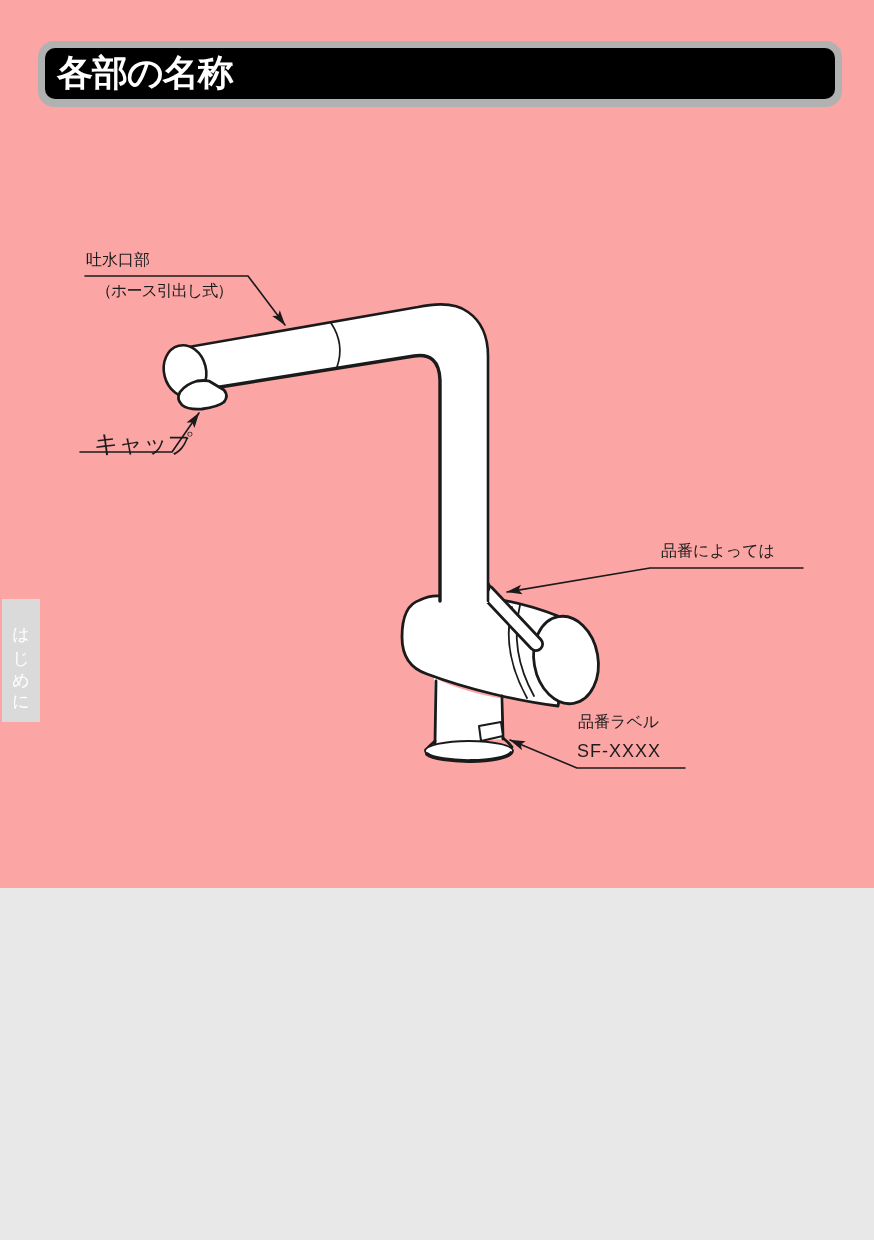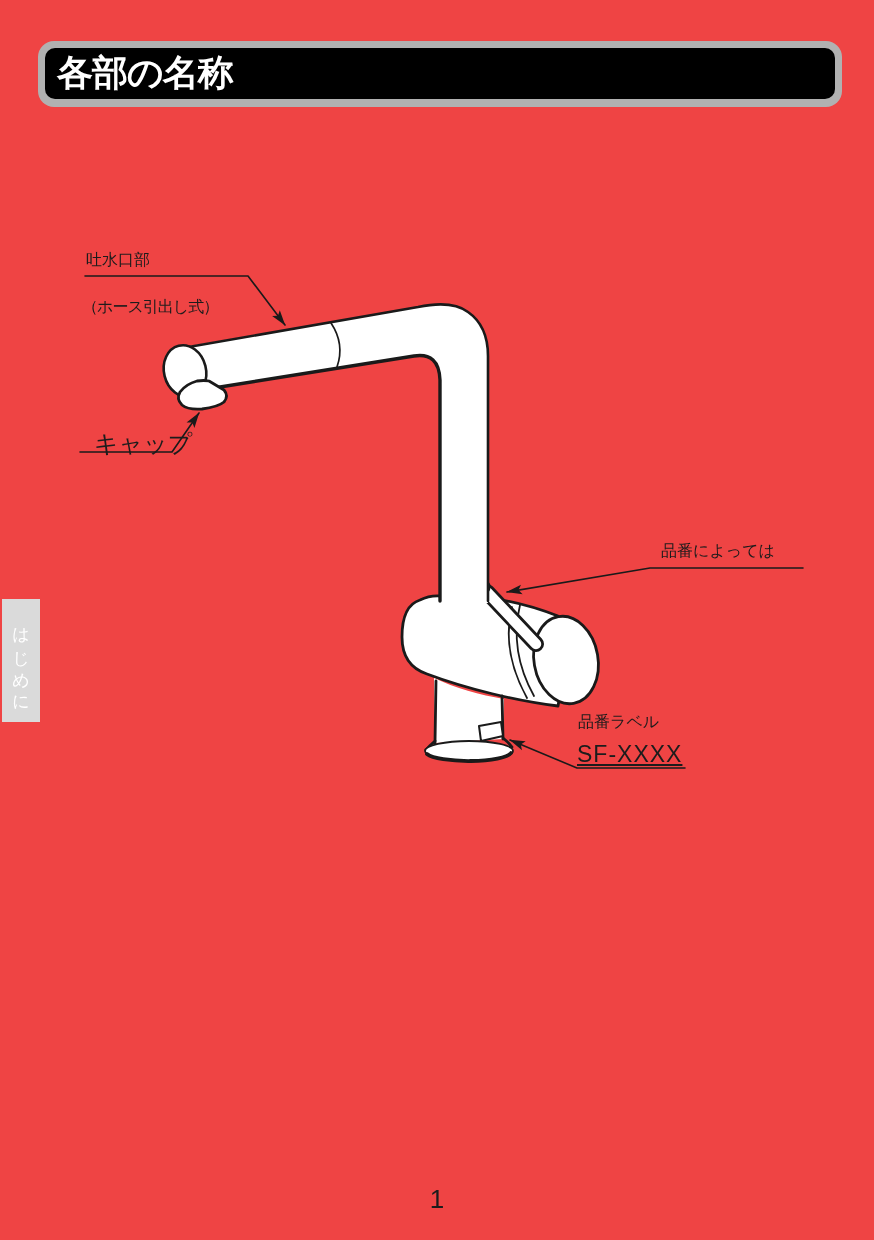--- a/index.html
+++ b/index.html
@@ -1,20 +1,20 @@
 <!DOCTYPE html>
 <html><head>
 <meta charset="utf-8">
 <style>
   html,body{margin:0;padding:0;background:#e8e8e8;}
   .page{
     position:relative;
-    width:874px;height:1240px;
+    width:874px;height:888px;
     margin:0 auto;
-    background:#ef4444;
+    background:#fca5a5;
     font-family:"Liberation Sans", sans-serif;
     color:#1c1c1c;
     overflow:hidden;
   }
   
   .header-outer{
     position:absolute;left:38px;top:41px;width:804px;height:66px;
     background:#b1b1b1;border-radius:16px;
   }
   .header-inner{
@@ -35,21 +35,21 @@
   .side-tab-label{
     writing-mode:vertical-rl;text-orientation:upright;
     color:#ffffff;font-size:17px;letter-spacing:3px;line-height:1;
   }
   
   .diagram-svg{position:absolute;left:0;top:0;width:874px;height:1240px;}
   .diagram-label{
     position:absolute;font-size:16px;color:#1c1c1c;
     white-space:nowrap;line-height:1.2;
   }
-  .latin{letter-spacing:1px;font-size:23px;text-decoration:underline;}
+  .latin{letter-spacing:1px;font-size:18px;}
   
   .note{
     position:absolute;left:123px;top:1027px;
     font-size:25px;letter-spacing:0.5px;color:#1c1c1c;white-space:nowrap;
   }
   .page-number{
     position:absolute;left:0;right:0;top:1184px;
     text-align:center;font-size:26px;color:#1c1c1c;
   }
 </style>
@@ -110,21 +110,21 @@
                Q 188,410 182,405 Q 176,399 180,392 Q 186,384 197,381 Q 204,380 209,381 Z" fill="#ffffff" stroke-width="2.8"></path>
 
       <path d="M 85,276 L 248,276 L 285,325" stroke-width="1.6" marker-end="url(#arrowhead)"></path>
       <path d="M 80,452 L 172,452 L 199,413" stroke-width="1.6" marker-end="url(#arrowhead)"></path>
       <path d="M 803,568 L 650,568 L 507,592" stroke-width="1.6" marker-end="url(#arrowhead)"></path>
       <path d="M 685,768 L 577,768 L 510,740" stroke-width="1.6" marker-end="url(#arrowhead)"></path>
     </g>
   </svg>
 
   <div class="diagram-label" style="left:86px;top:250px;">吐水口部</div>
-  <div class="diagram-label" style="left:82px;top:281px;letter-spacing:-1px;margin-top:16px;">（ホース引出し式）</div>
+  <div class="diagram-label" style="left:96px;top:281px;letter-spacing:-1px;">（ホース引出し式）</div>
   <div class="diagram-label" style="left:94px;top:430px;font-size:24px;">キャップ</div>
   <div class="diagram-label" style="left:661px;top:541px;">品番によっては</div>
   <div class="diagram-label" style="left:578px;top:712px;">品番ラベル</div>
   <div class="diagram-label latin" style="left:577px;top:741px;">SF-XXXX</div>
 
 
   <div class="page-number">1</div>
 
 </div>
 

